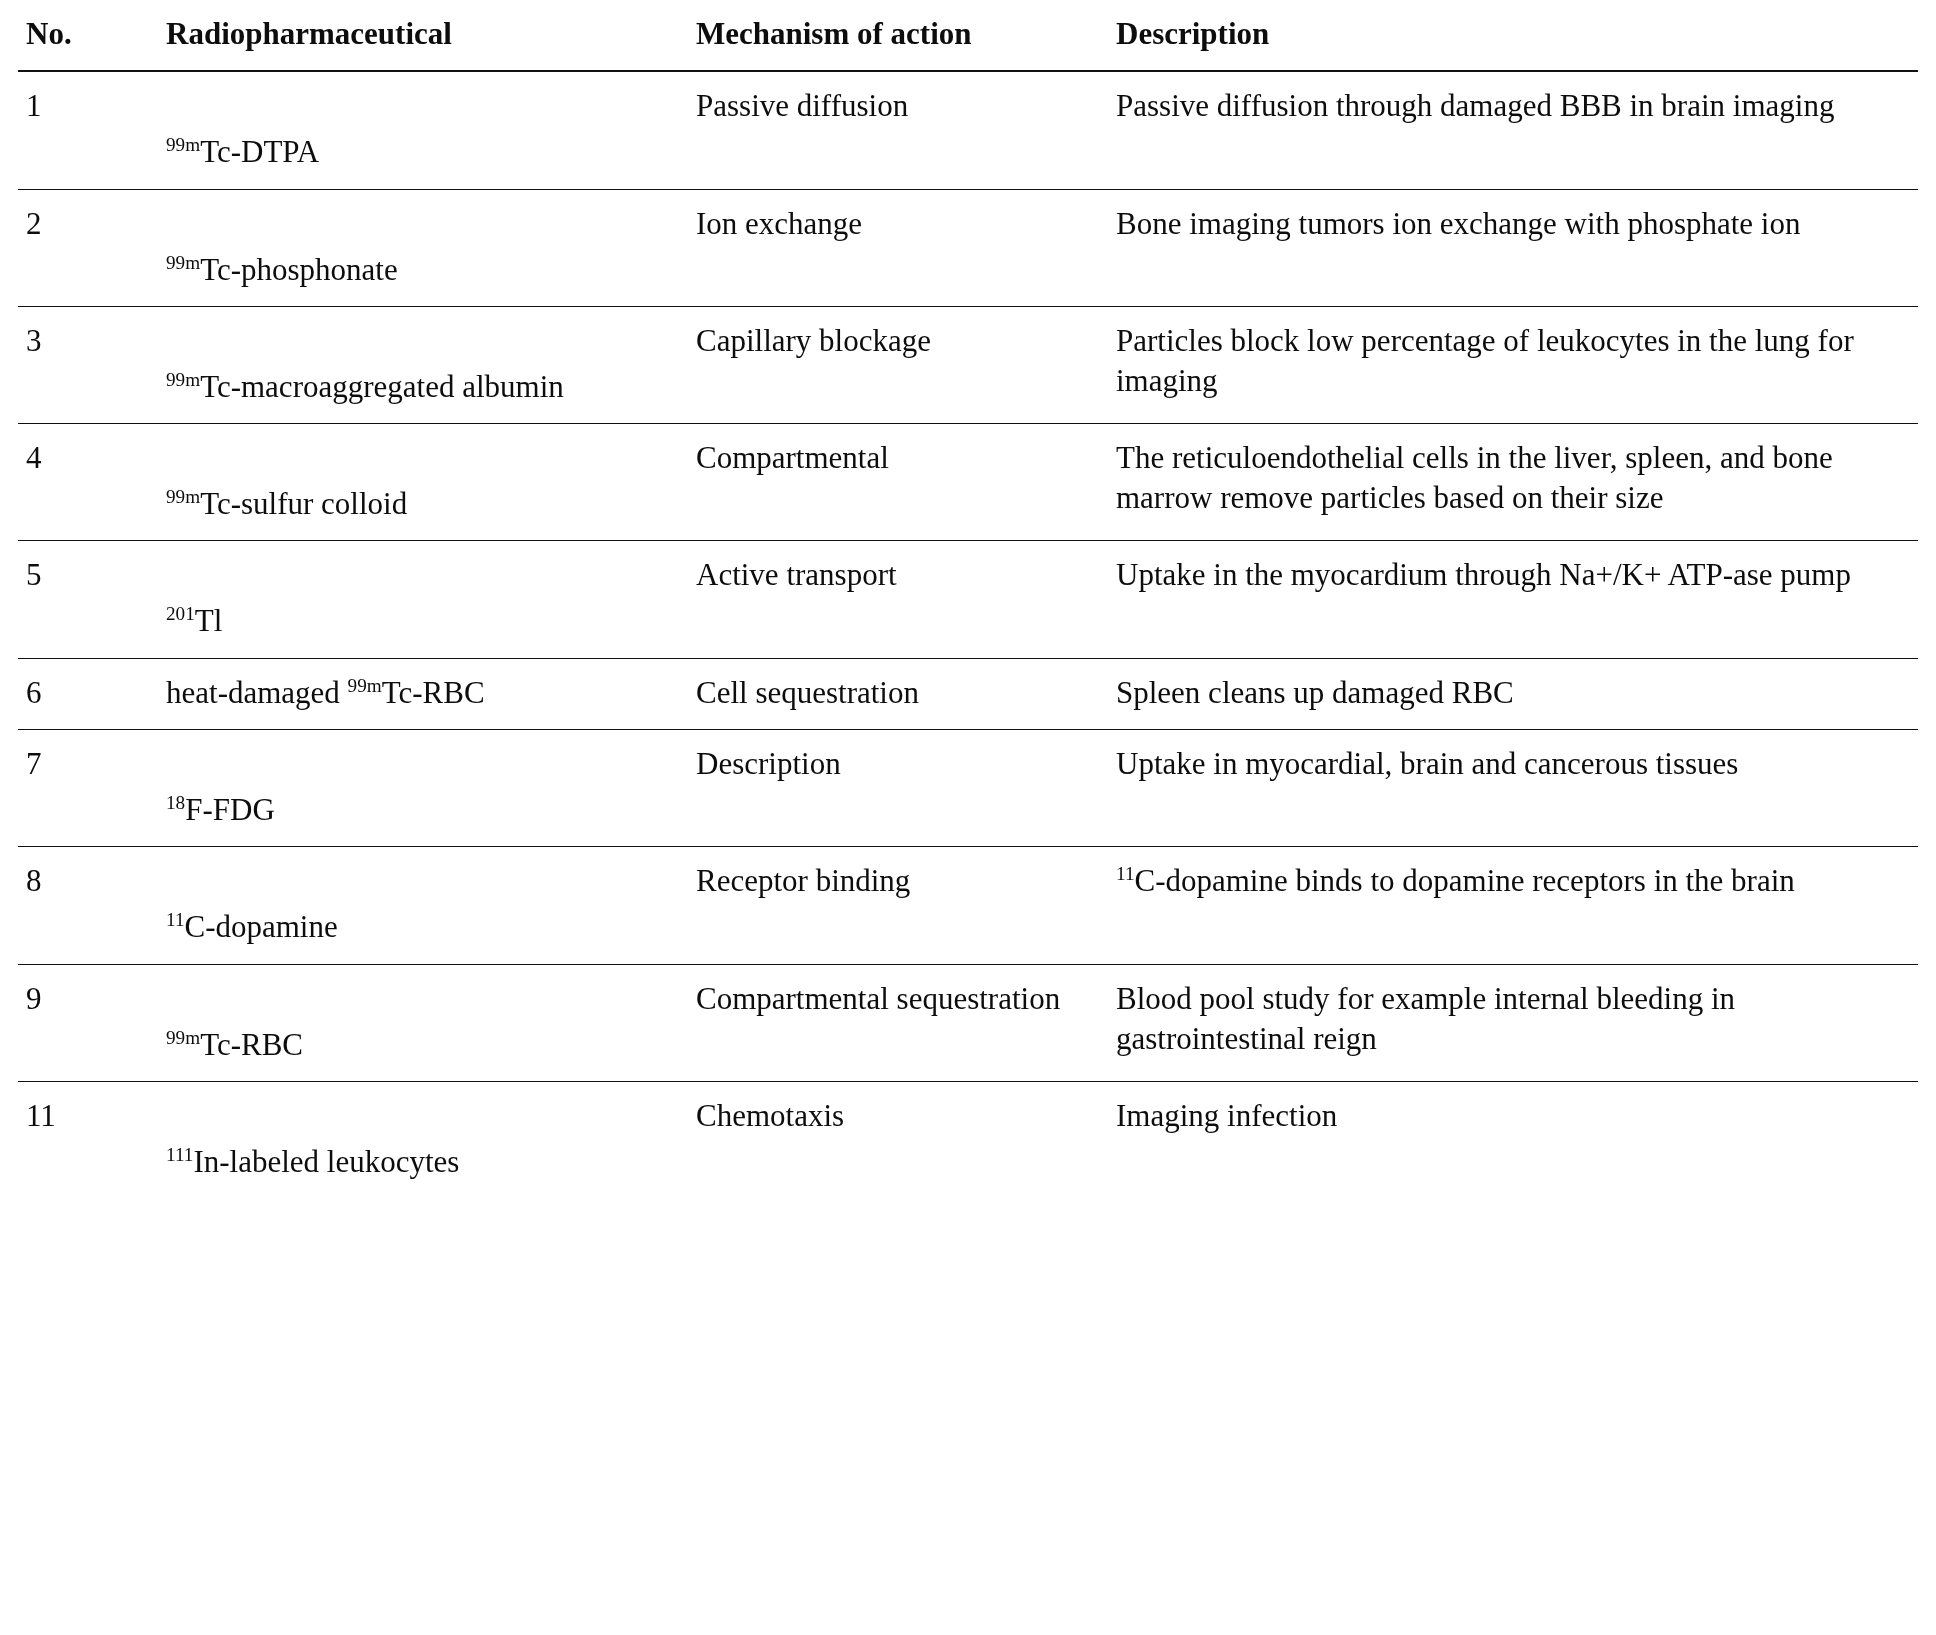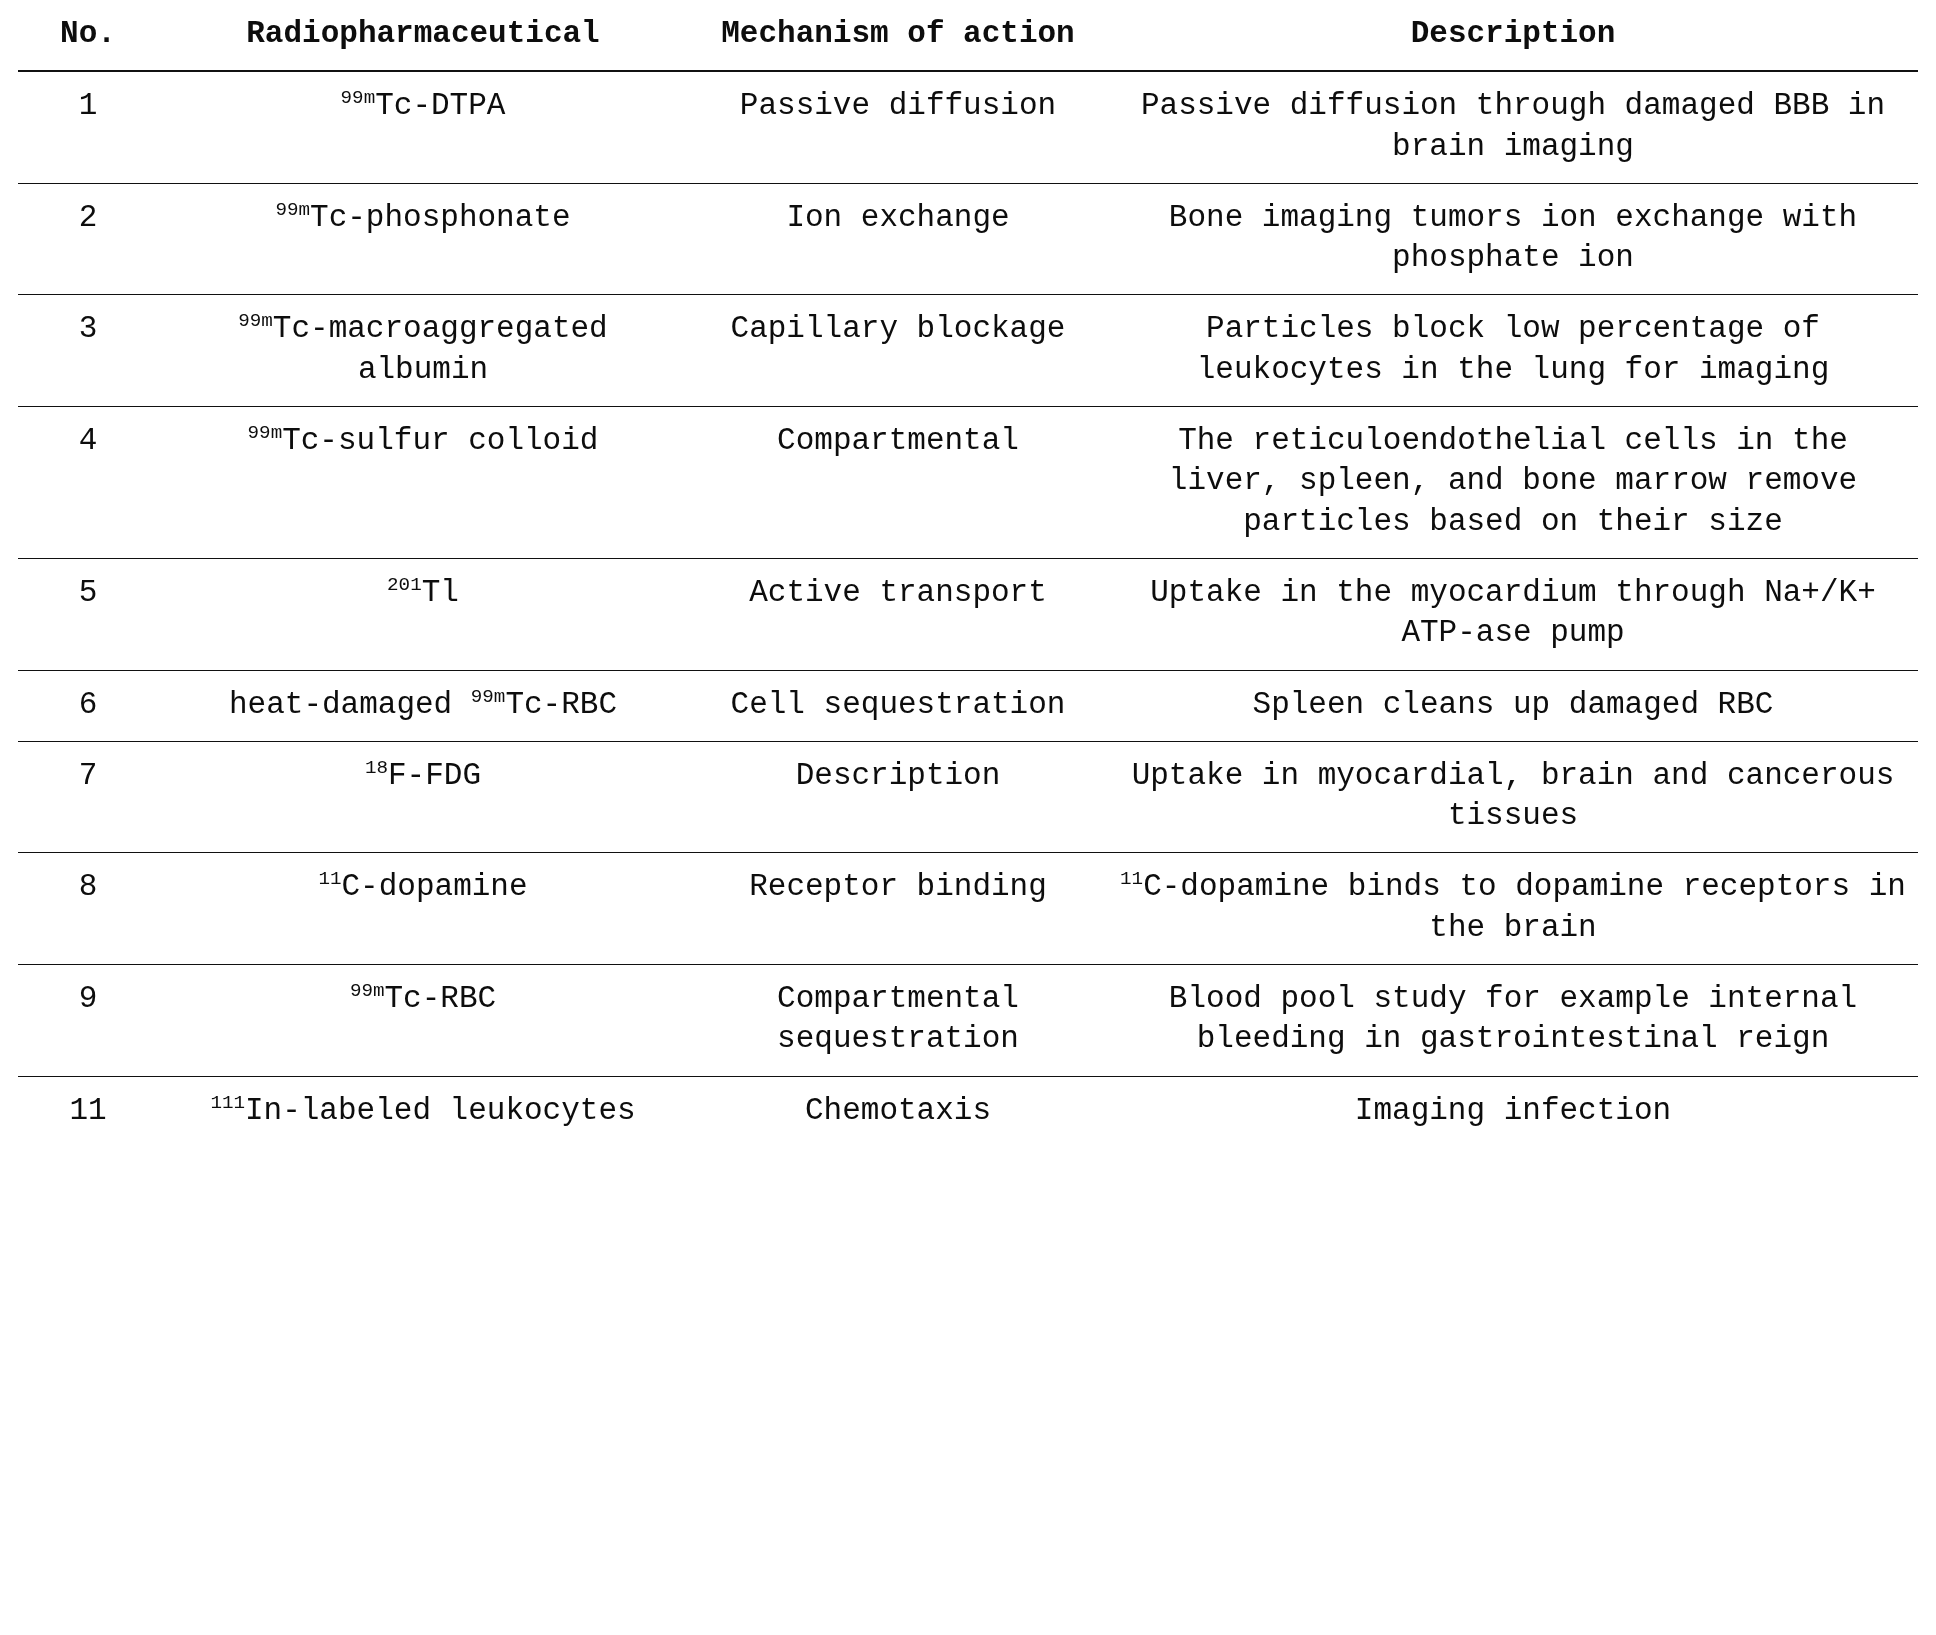--- a/index.html
+++ b/index.html
@@ -18,26 +18,25 @@
     box-sizing: border-box;
     width: 1936px;
   }
   table.mech-table {
     border-collapse: collapse;
     width: 100%;
     table-layout: fixed;
   }
   table.mech-table th,
   table.mech-table td {
-    text-align: center;
+    text-align: left;
     vertical-align: top;
     padding: 14px 8px 16px 8px;
     font-size: 31px;
     line-height: 1.30;
-    font-family: Liberation Mono, monospace;
   }
   thead th {
     font-weight: bold;
     font-size: 31px;
     padding-top: 10px;
     padding-bottom: 18px;
   }
   thead tr {
     border-bottom: 2px solid #111;
   }
@@ -52,20 +51,21 @@
   .col-mech  { width: 420px; }
   .col-desc  { width: auto; }
 
   sup {
     font-size: 0.62em;
     vertical-align: super;
     line-height: 0;
   }
   .cell-indent {
     display: block;
+    margin-top: 46px;
   }
 </style>
 </head>
 <body>
 
 <div class="page">
   <table class="mech-table">
     <colgroup>
       <col class="col-no">
       <col class="col-radio">

